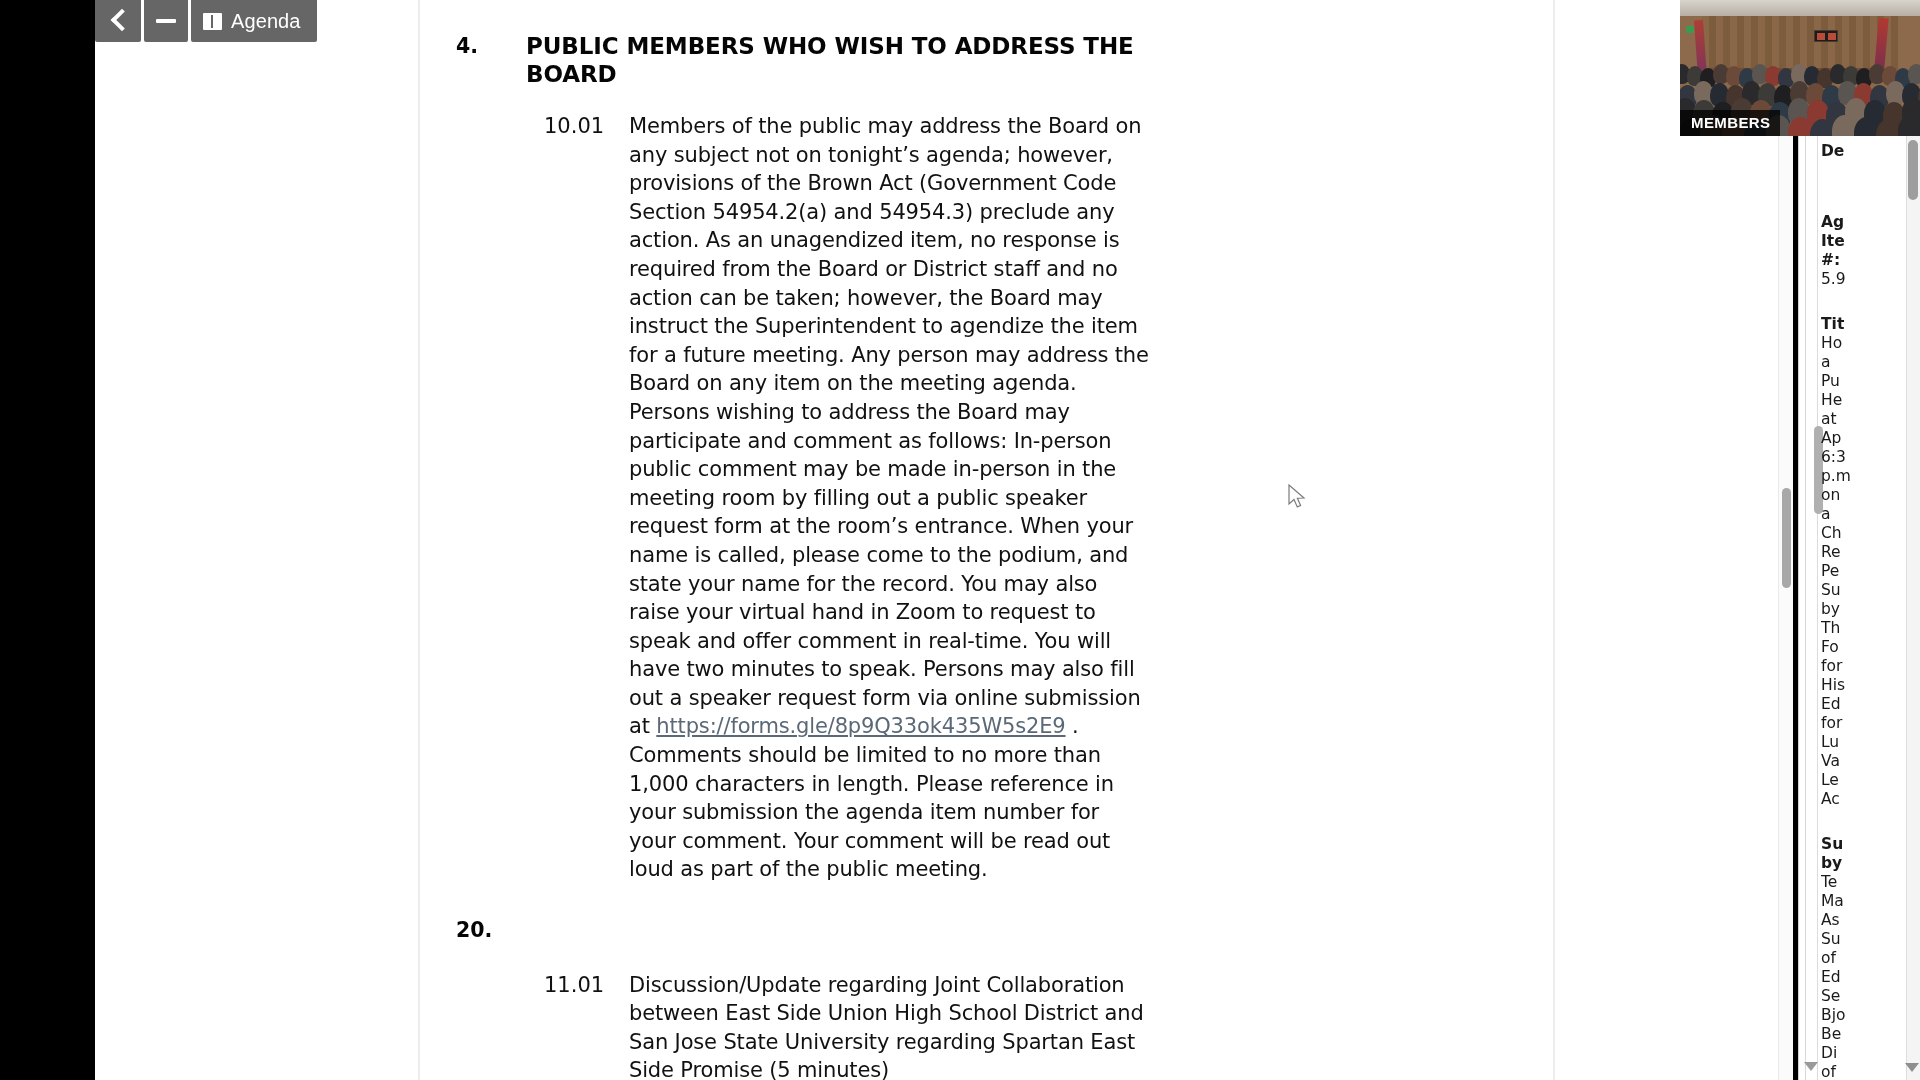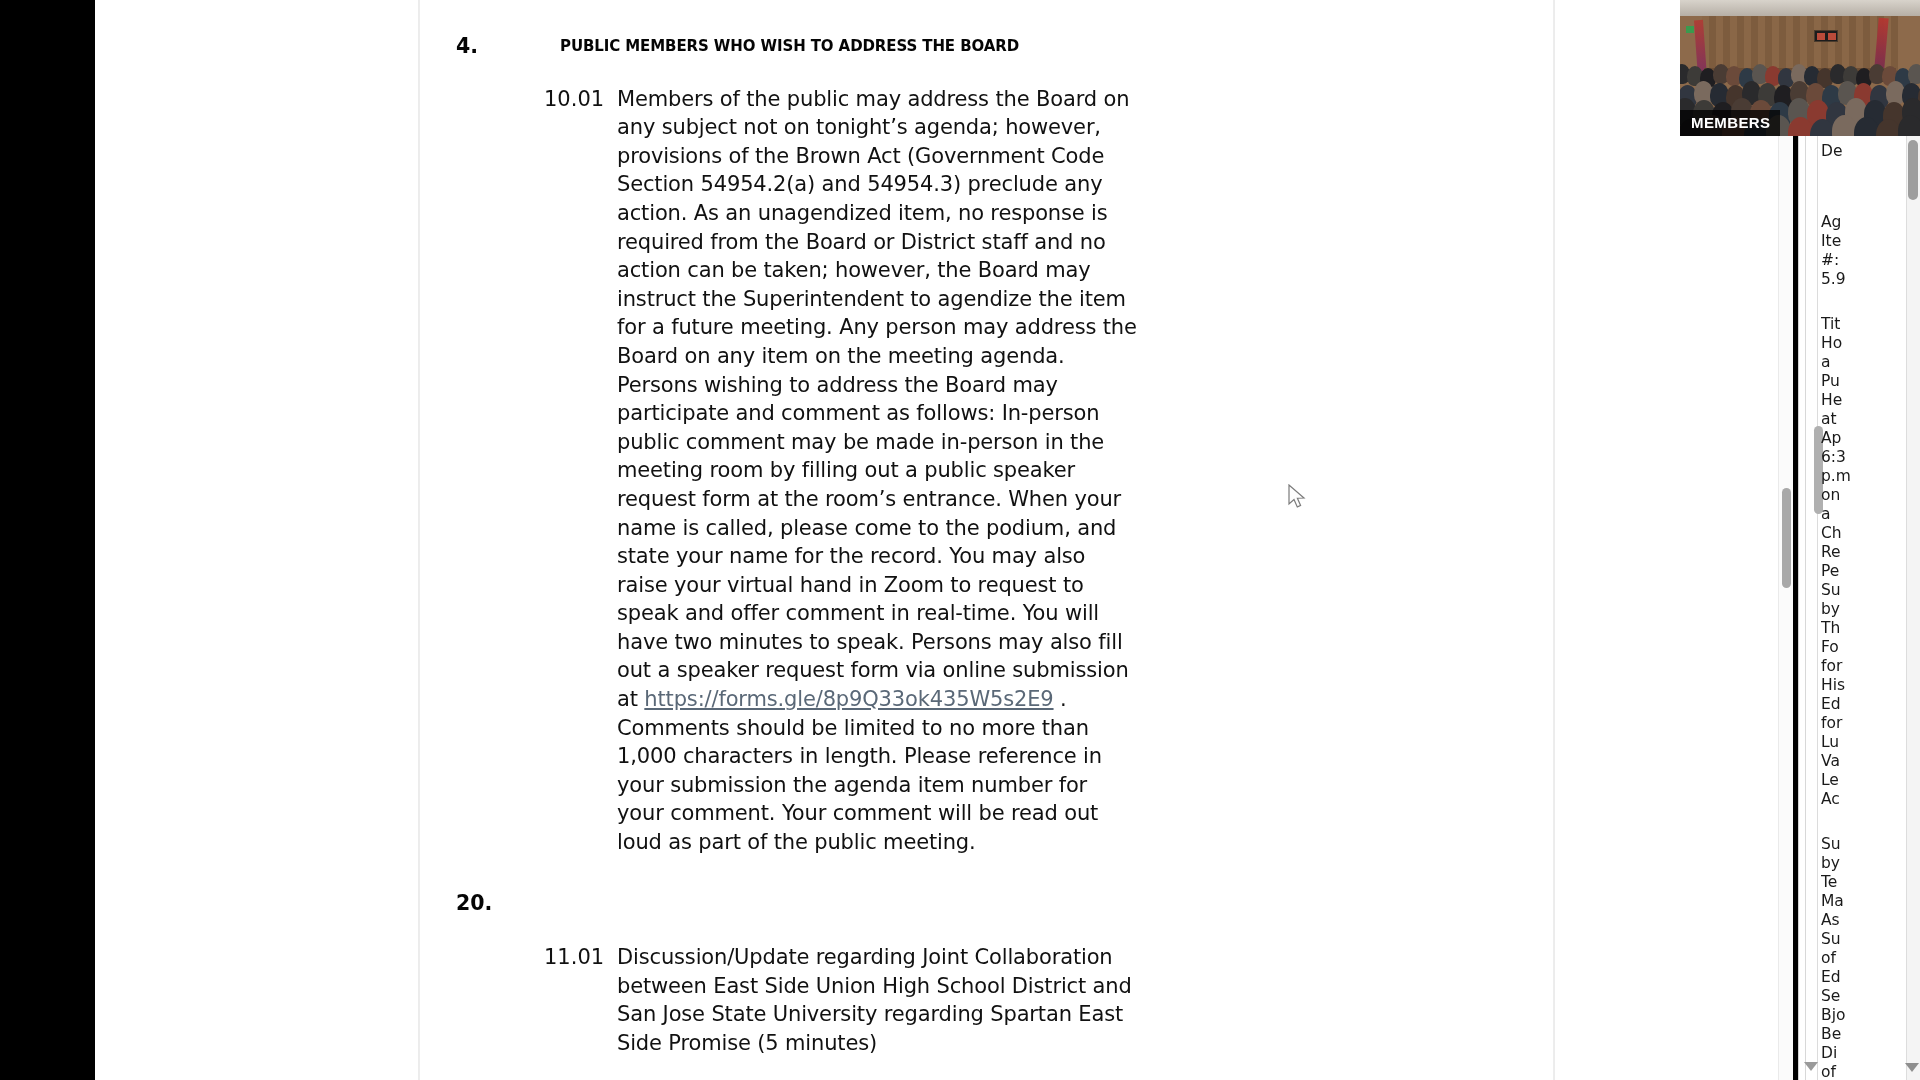--- a/index.html
+++ b/index.html
@@ -105,30 +105,30 @@
   
   .lead { margin-left: 217px; width: 615px; }
 
   
   .heading-row { margin-top: 26px; }
   .heading-row .num {
     width: 74px; font-weight: bold; font-size: 20.5px; color: #050505;
     padding-left: 4px;
   }
   .heading-row .heading-txt {
-    font-weight: bold; font-size: 15px; line-height: 28px;
-    color: #050505; letter-spacing: -0.1px; max-width: 640px; margin-left: 34px;
+    font-weight: bold; font-size: 23px; line-height: 28px;
+    color: #050505; letter-spacing: -0.1px; max-width: 640px;
   }
 
   
   .sub-row { margin-top: 24px; }
   .sub-row .num {
     width: 165px; padding-left: 92px; font-size: 21px; color: #111;
   }
-  .sub-row .sub-body { width: 520px; }
+  .sub-row .sub-body { width: 520px; margin-left: 12px; }
 
   .doc-link {
     color: #5a6877;
     text-decoration: underline;
     text-underline-offset: 2px;
     cursor: pointer;
   }
 
   
   .doc-scroll {
@@ -229,21 +229,21 @@
   .dp-content {
     position: absolute; left: 22px; top: 0;
     width: 80px; height: 944px;
     overflow: hidden;
     font-family: "DejaVu Sans", sans-serif;
     font-size: 15.5px;
     line-height: 19px;
     color: #1a1a1a;
     padding-top: 6px;
   }
-  .dp-content .b { font-weight: normal; }
+  .dp-content .b { font-weight: bold; }
   .dp-word { white-space: nowrap; }
   .dp-gap { height: 26px; }
   .dp-inner-track {
     position: absolute; right: 0; top: 0; width: 14px; height: 944px;
     background: #f4f4f4; border-left: 1px solid #dddddd;
   }
   .dp-inner-thumb {
     position: absolute; right: 2px; top: 4px; width: 10px; height: 60px;
     background: #9e9e9e; border-radius: 5px;
   }
@@ -299,20 +299,34 @@
         </div>
 
       </div>
     </div>
 
     <div class="doc-scroll">
       <div class="doc-scroll-thumb"></div>
     </div>
   </div>
 
+  <div class="toolbar">
+    <div class="tb-btn back">
+      <span class="chev-left"></span>
+
+    </div>
+    <div class="tb-btn minus">
+      <span class="minus-bar"></span>
+
+    </div>
+    <div class="tb-btn agenda">
+      <span class="book-icon"></span>
+      <span class="tb-label">Agenda</span>
+    </div>
+  </div>
 
   <div class="detail-panel">
     <div class="dp-outer-track">
       <div class="dp-outer-thumb"></div>
     </div>
     <div class="dp-arrow-left"></div>
 
     <div class="dp-content" id="dp-content">
         <div class="dp-word b">De</div>
         <div class="dp-gap"></div>

